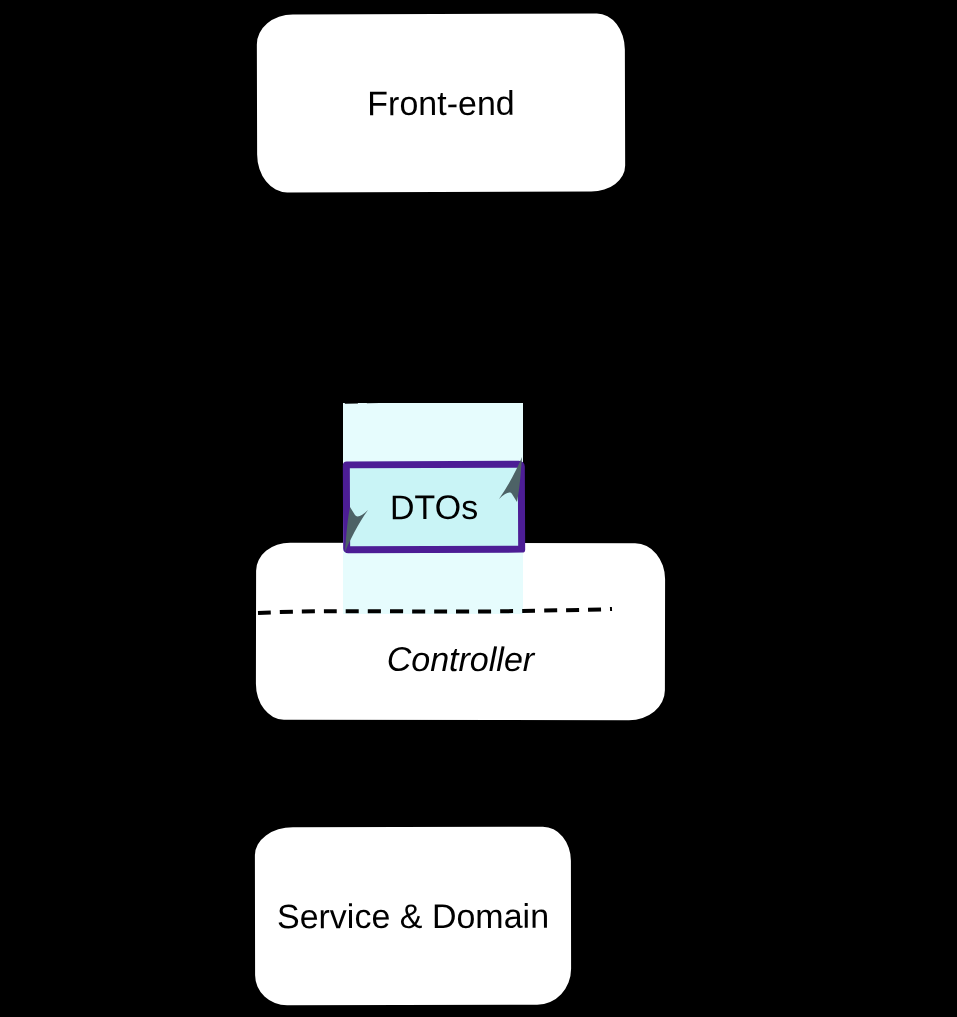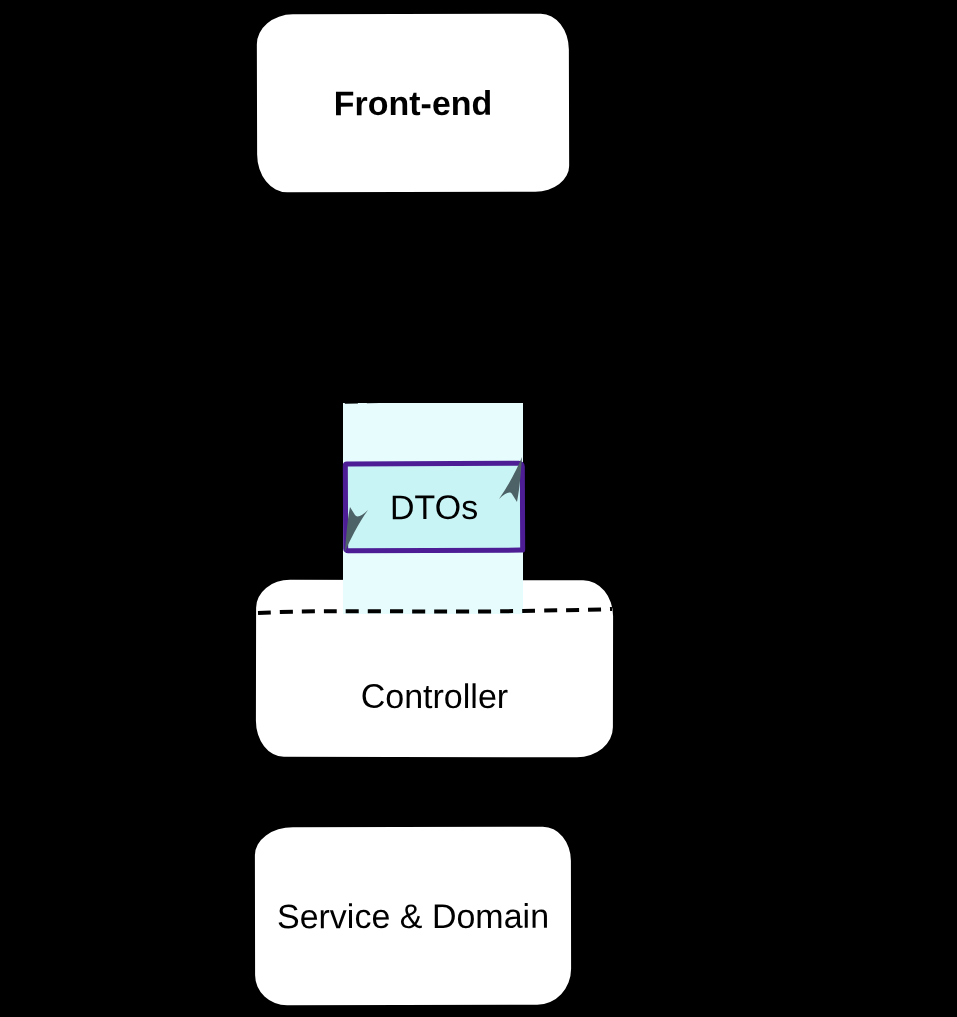--- a/index.html
+++ b/index.html
@@ -28,33 +28,33 @@
     z-index: 1;
   }
   .node-label {
     font-size: 34px;
     color: #000000;
     letter-spacing: 0px;
     white-space: nowrap;
   }
   
   .node-frontend {
-    left: 257px; top: 14px; width: 312px; height: 178px;
+    left: 257px; top: 14px; width: 368px; height: 178px;
     border-radius: 36px 28px 34px 30px / 30px 36px 26px 38px;
     transform: rotate(-0.15deg);
-    font-weight: bold;
   }
   .node-api {
     left: 255px; top: 283px; width: 357px; height: 177px;
     border-radius: 30px 38px 28px 34px / 36px 28px 38px 26px;
   }
   .node-controller {
-    left: 256px; top: 580px; width: 357px; height: 177px;
+    left: 256px; top: 543px; width: 409px; height: 177px;
     border-radius: 34px 30px 36px 28px / 28px 36px 30px 36px;
     transform: rotate(0.1deg);
+    font-style: italic;
   }
   .node-service {
     left: 255px; top: 803px; width: 316px; height: 178px;
     border-radius: 38px 28px 34px 32px / 28px 34px 36px 30px;
     transform: rotate(-0.1deg);
     margin-top: 24px;
   }
   
   .node-api .node-label { transform: translateY(-3px); }
   
@@ -73,21 +73,21 @@
     overflow: visible;
   }
   .divider-api  { left: 256px; top: 395px; }
   .divider-controller { left: 257px; top: 605px; }
 
   .dto-box {
     position: absolute;
     left: 343px; top: 461px;
     width: 182px; height: 92px;
     background: #c9f4f6;
-    border: 5px solid #4c1d95;
+    border: 7px solid #4c1d95;
     box-sizing: border-box;
     border-radius: 4px 6px 3px 5px;
     transform: rotate(-0.25deg);
     display: flex;
     align-items: center;
     justify-content: center;
     z-index: 4;
   }
   .arrowhead {
     position: absolute;

